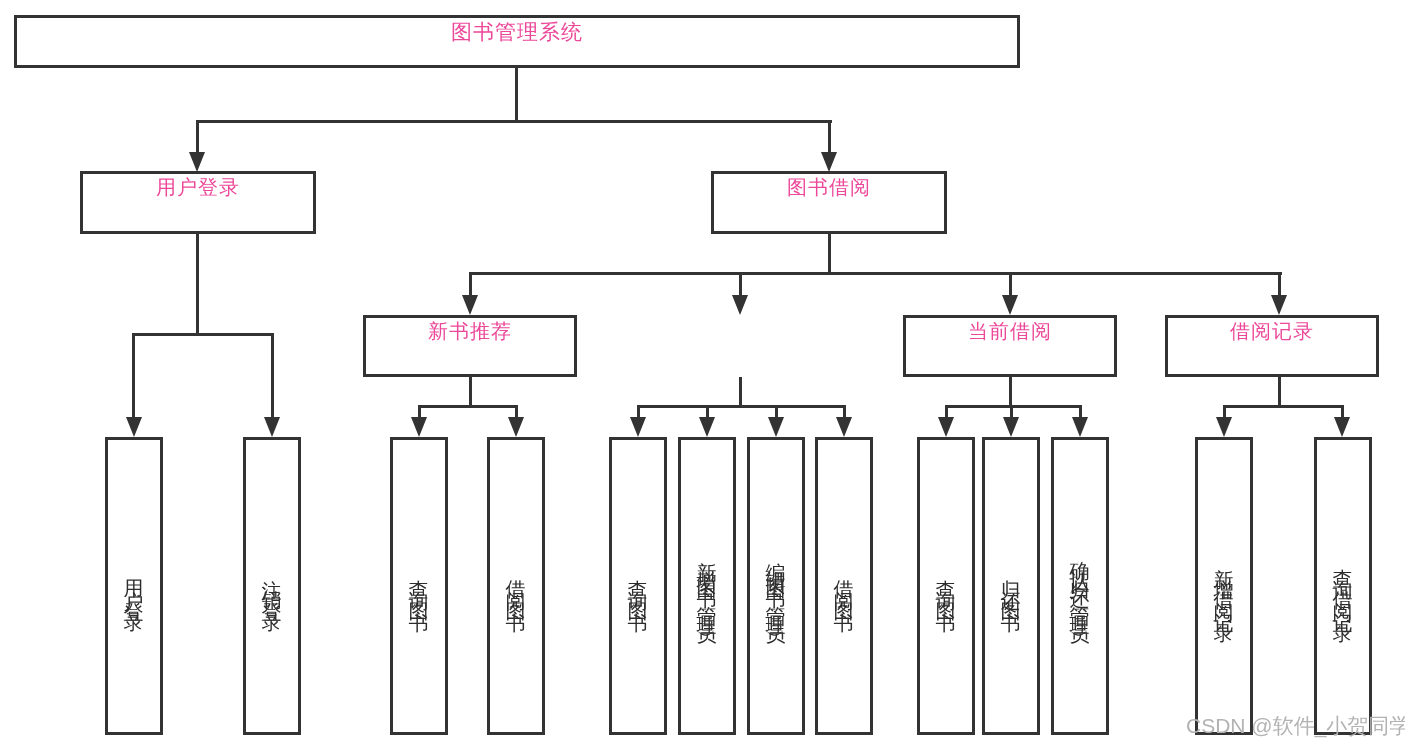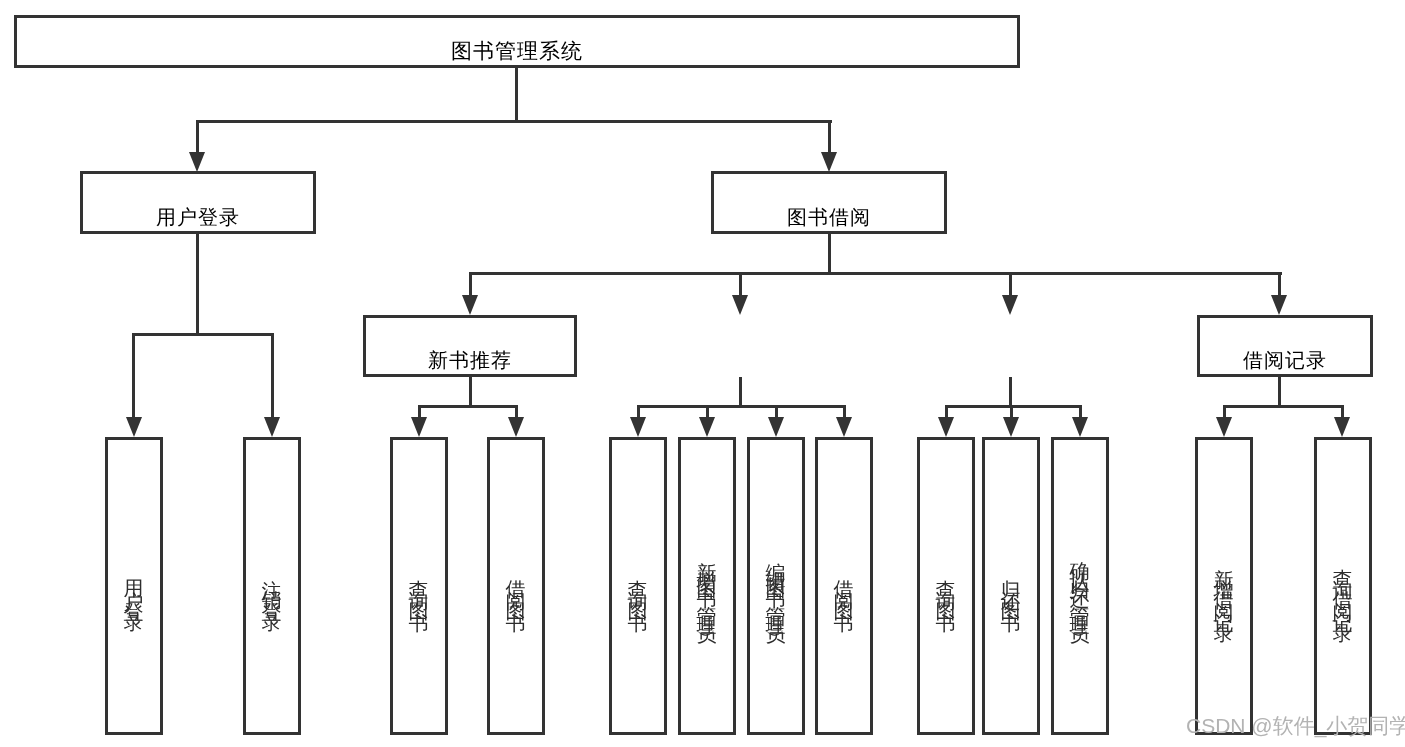--- a/index.html
+++ b/index.html
@@ -14,23 +14,23 @@
     height: 747px;
     background: #ffffff;
     overflow: hidden;
   }
   .box {
     position: absolute;
     box-sizing: border-box;
     border: 3px solid #333333;
     background: #ffffff;
     display: flex;
-    align-items: flex-end;
+    align-items: flex-start;
     justify-content: center;
-    color: #000000;
+    color: #ec4899;
     font-size: 20px;
     letter-spacing: 1px;
     white-space: nowrap;
   }
   .leaf {
     position: absolute;
     box-sizing: border-box;
     border: 3px solid #333333;
     background: #ffffff;
     display: flex;
@@ -111,21 +111,24 @@
   <div class="v-line" style="left:739px; top:272px; height:25px;"></div>
   <div class="arrow" style="left:732px; top:295px;"></div>
   <div class="v-line" style="left:1009px; top:272px; height:25px;"></div>
   <div class="arrow" style="left:1002px; top:295px;"></div>
   <div class="v-line" style="left:1278px; top:272px; height:25px;"></div>
   <div class="arrow" style="left:1271px; top:295px;"></div>
 
   <div class="box" style="left:363px; top:315px; width:214px; height:62px;">
     <span>新书推荐</span>
   </div>
-  <div class="box" style="left:1197px; top:315px; width:176px; height:62px;">
+  <div class="box" style="left:903px; top:315px; width:214px; height:62px;">
+    <span>当前借阅</span>
+  </div>
+  <div class="box" style="left:1165px; top:315px; width:214px; height:62px;">
     <span>借阅记录</span>
   </div>
 
   <div class="v-line" style="left:469px; top:377px; height:30px;"></div>
   <div class="h-line" style="left:418px; top:405px; width:100px;"></div>
   <div class="v-line" style="left:418px; top:405px; height:14px;"></div>
   <div class="arrow" style="left:411px; top:417px;"></div>
   <div class="v-line" style="left:515px; top:405px; height:14px;"></div>
   <div class="arrow" style="left:508px; top:417px;"></div>
 

